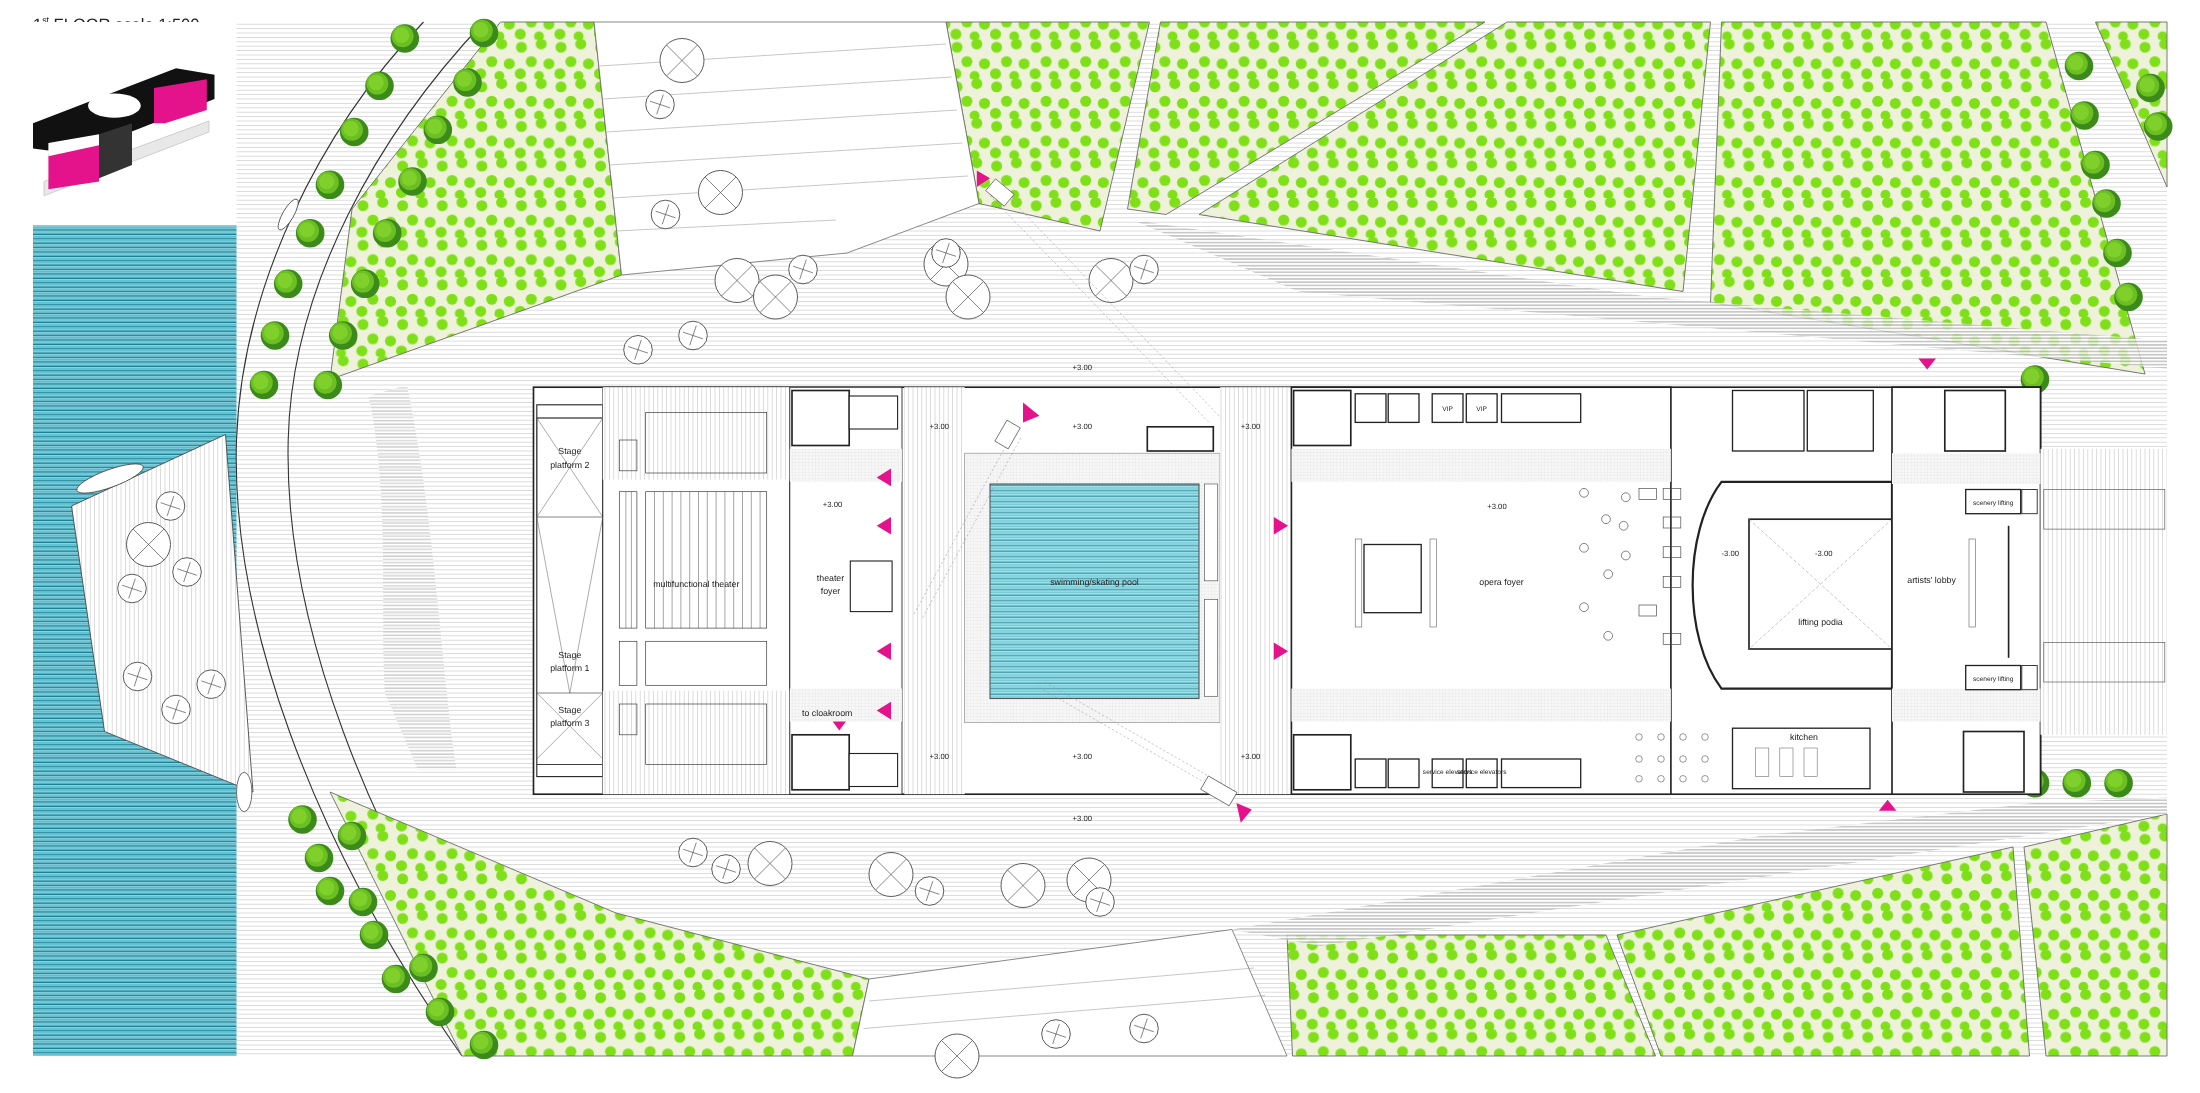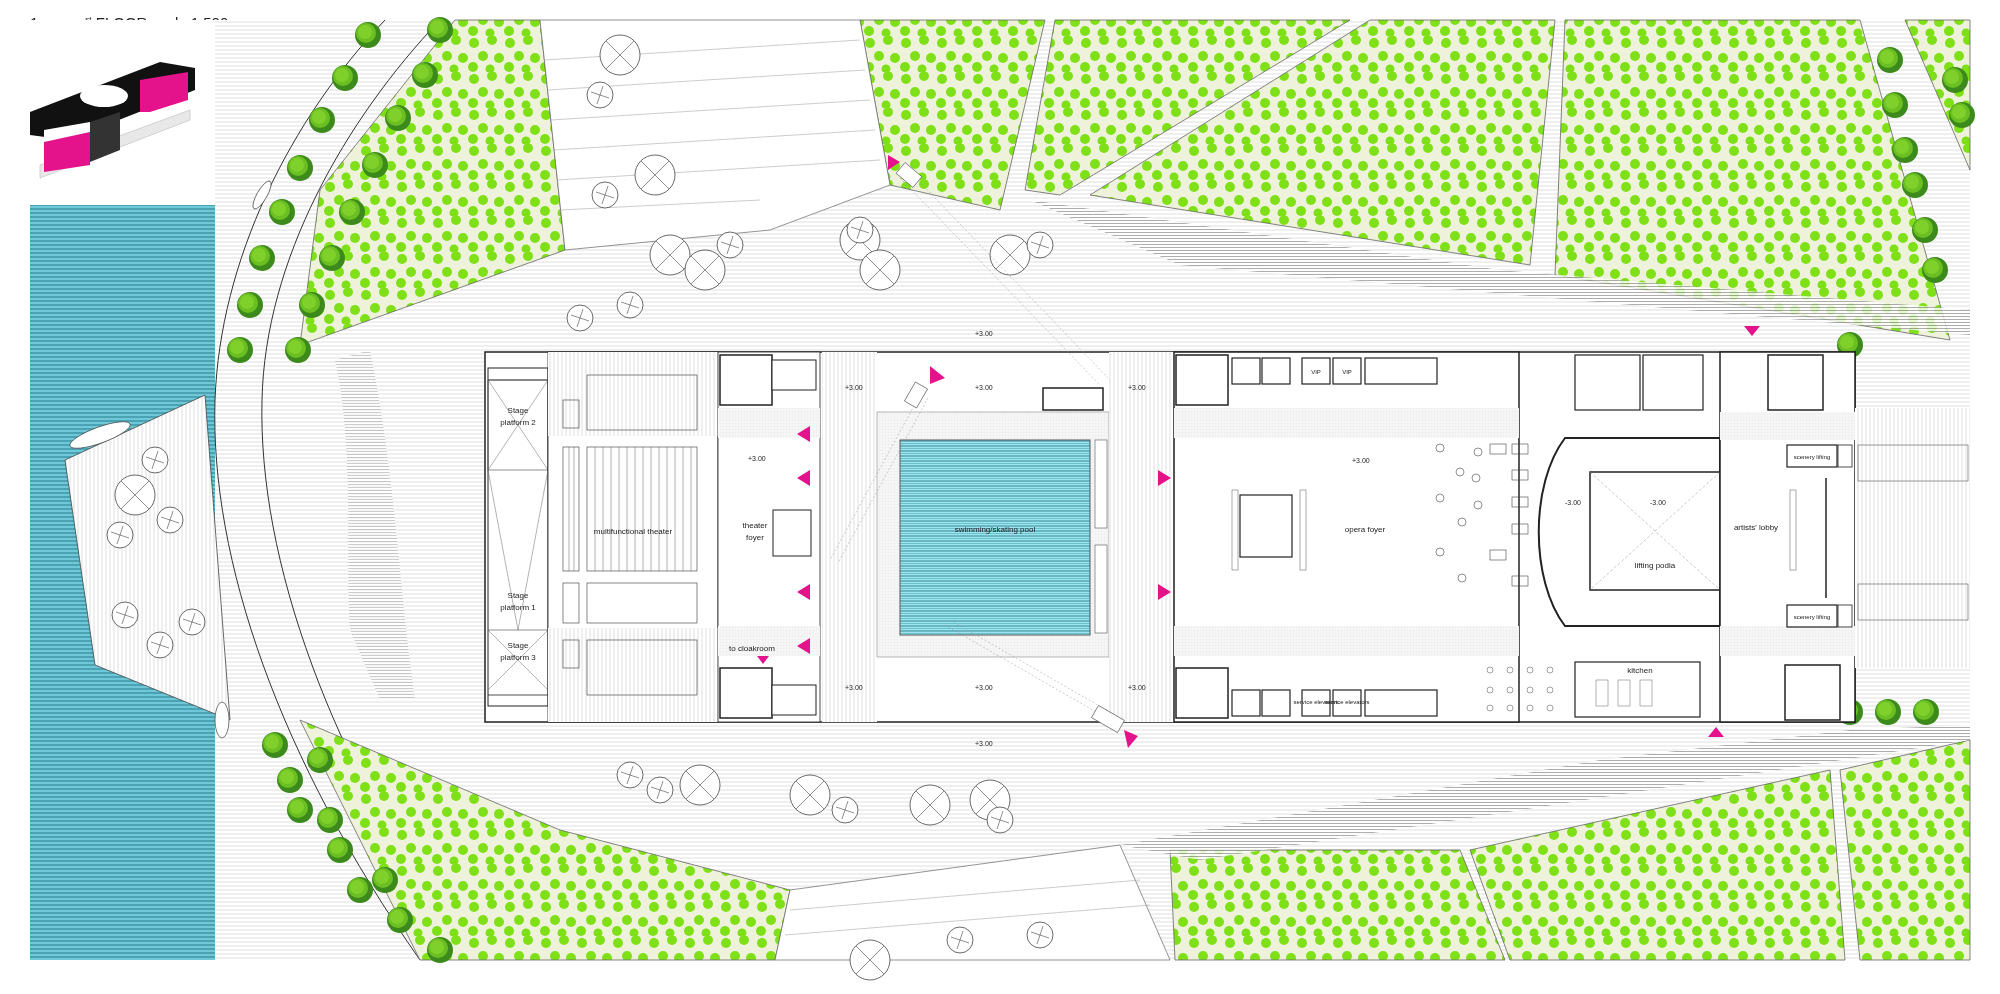--- a/index.html
+++ b/index.html
@@ -1,19 +1,19 @@
 <!DOCTYPE html>
 <html><head>
 <meta charset="utf-8">
 <style>
   html, body { margin:0; padding:0; background:#ffffff; }
   body { width:2000px; height:994px; overflow:hidden; position:relative; font-family:"Liberation Sans", sans-serif; }
   #plan { position:absolute; left:0; top:0; width:2000px; height:994px; }
   .title { position:absolute; left:30px; top:14px; font-size:15px; color:#222; font-family:"Liberation Sans", sans-serif; }
-  .title sup { font-size:8px;margin-left:47px; }
+  .title sup { font-size:8px; }
   svg text { font-family:"Liberation Sans", sans-serif; fill:#222; }
   .lbl-sm { font-size:8px; }
   .lbl-xs { font-size:6px; }
   .elev { font-size:7px; }
 </style>
 </head>
 <body>
 
 <div class="title">
   <span>1</span><sup>st</sup><span> FLOOR scale 1:500</span>

